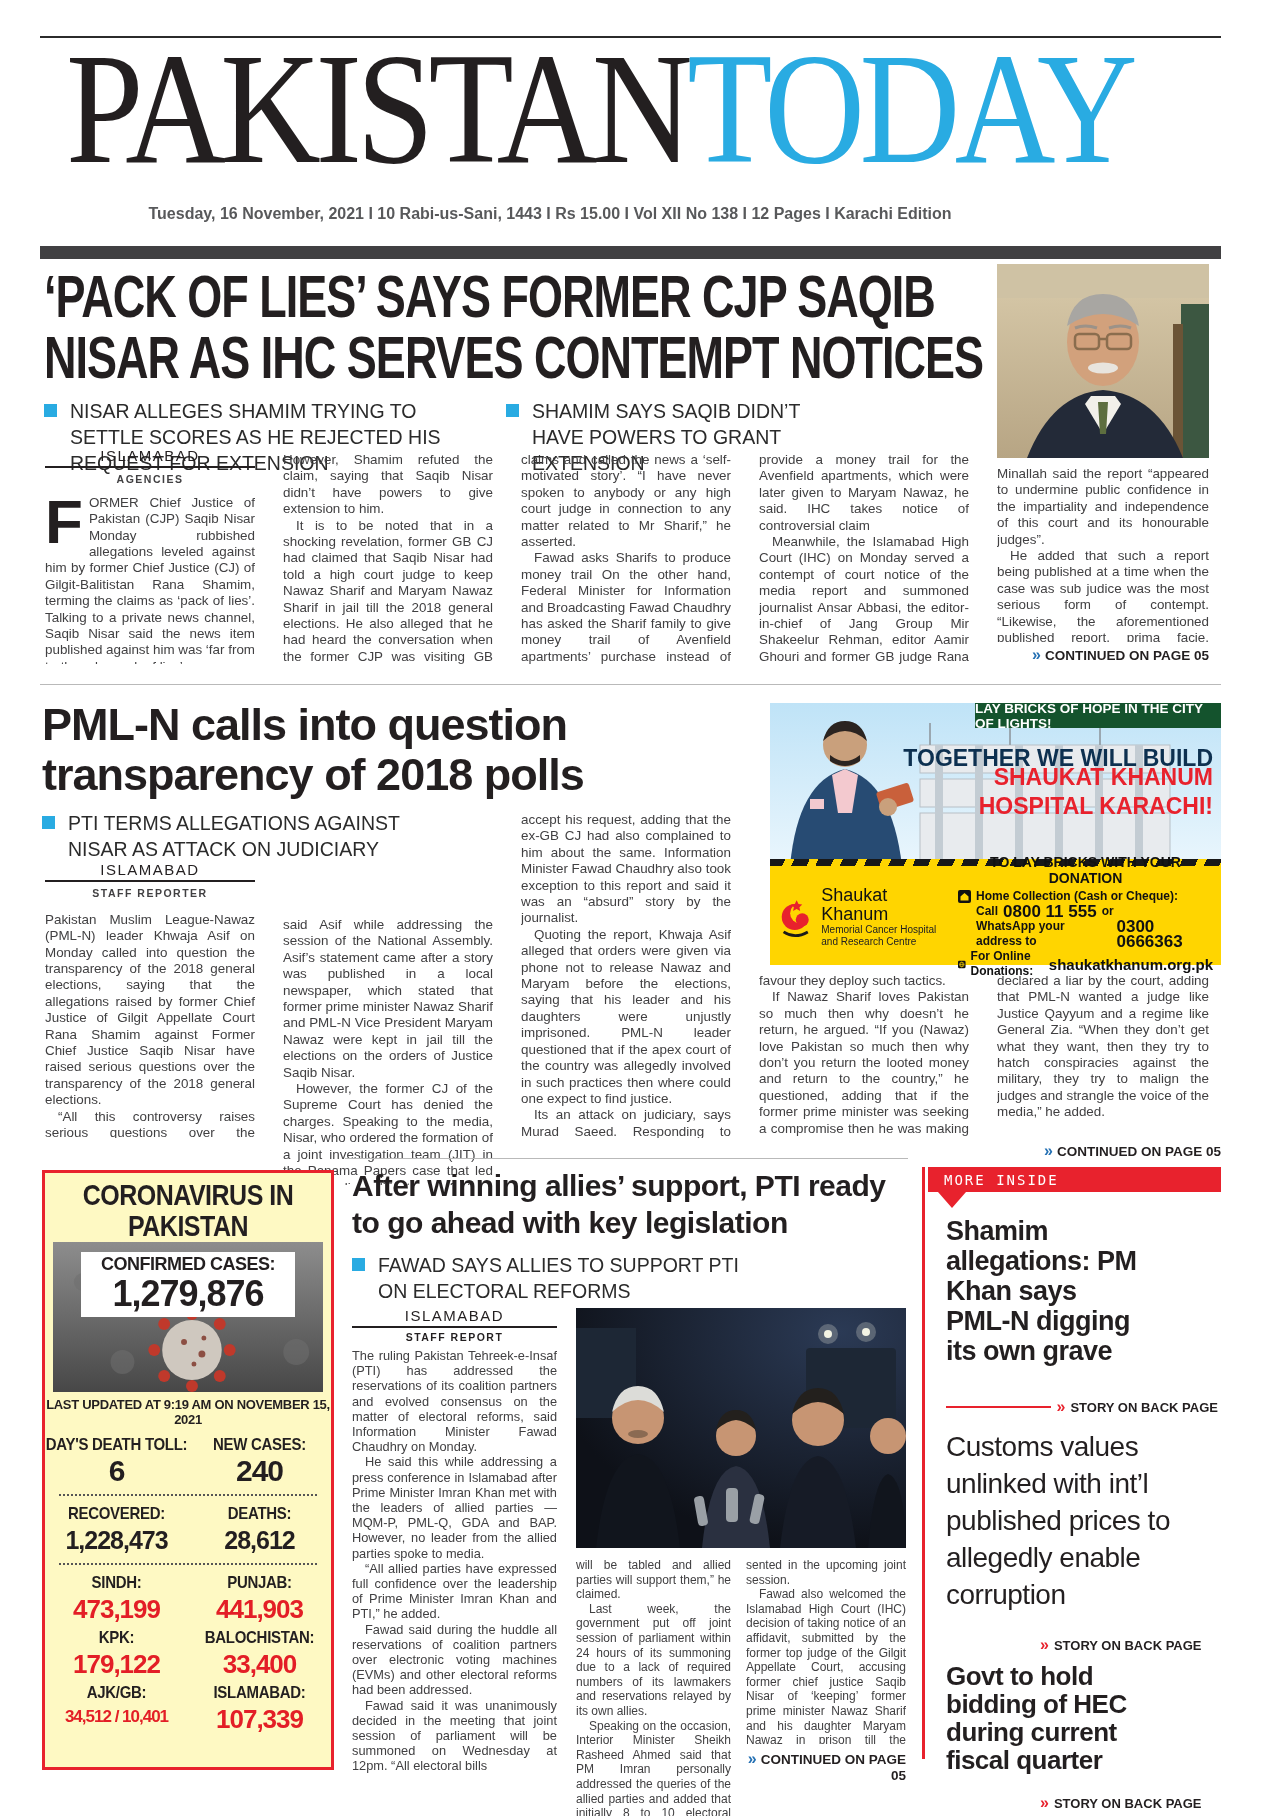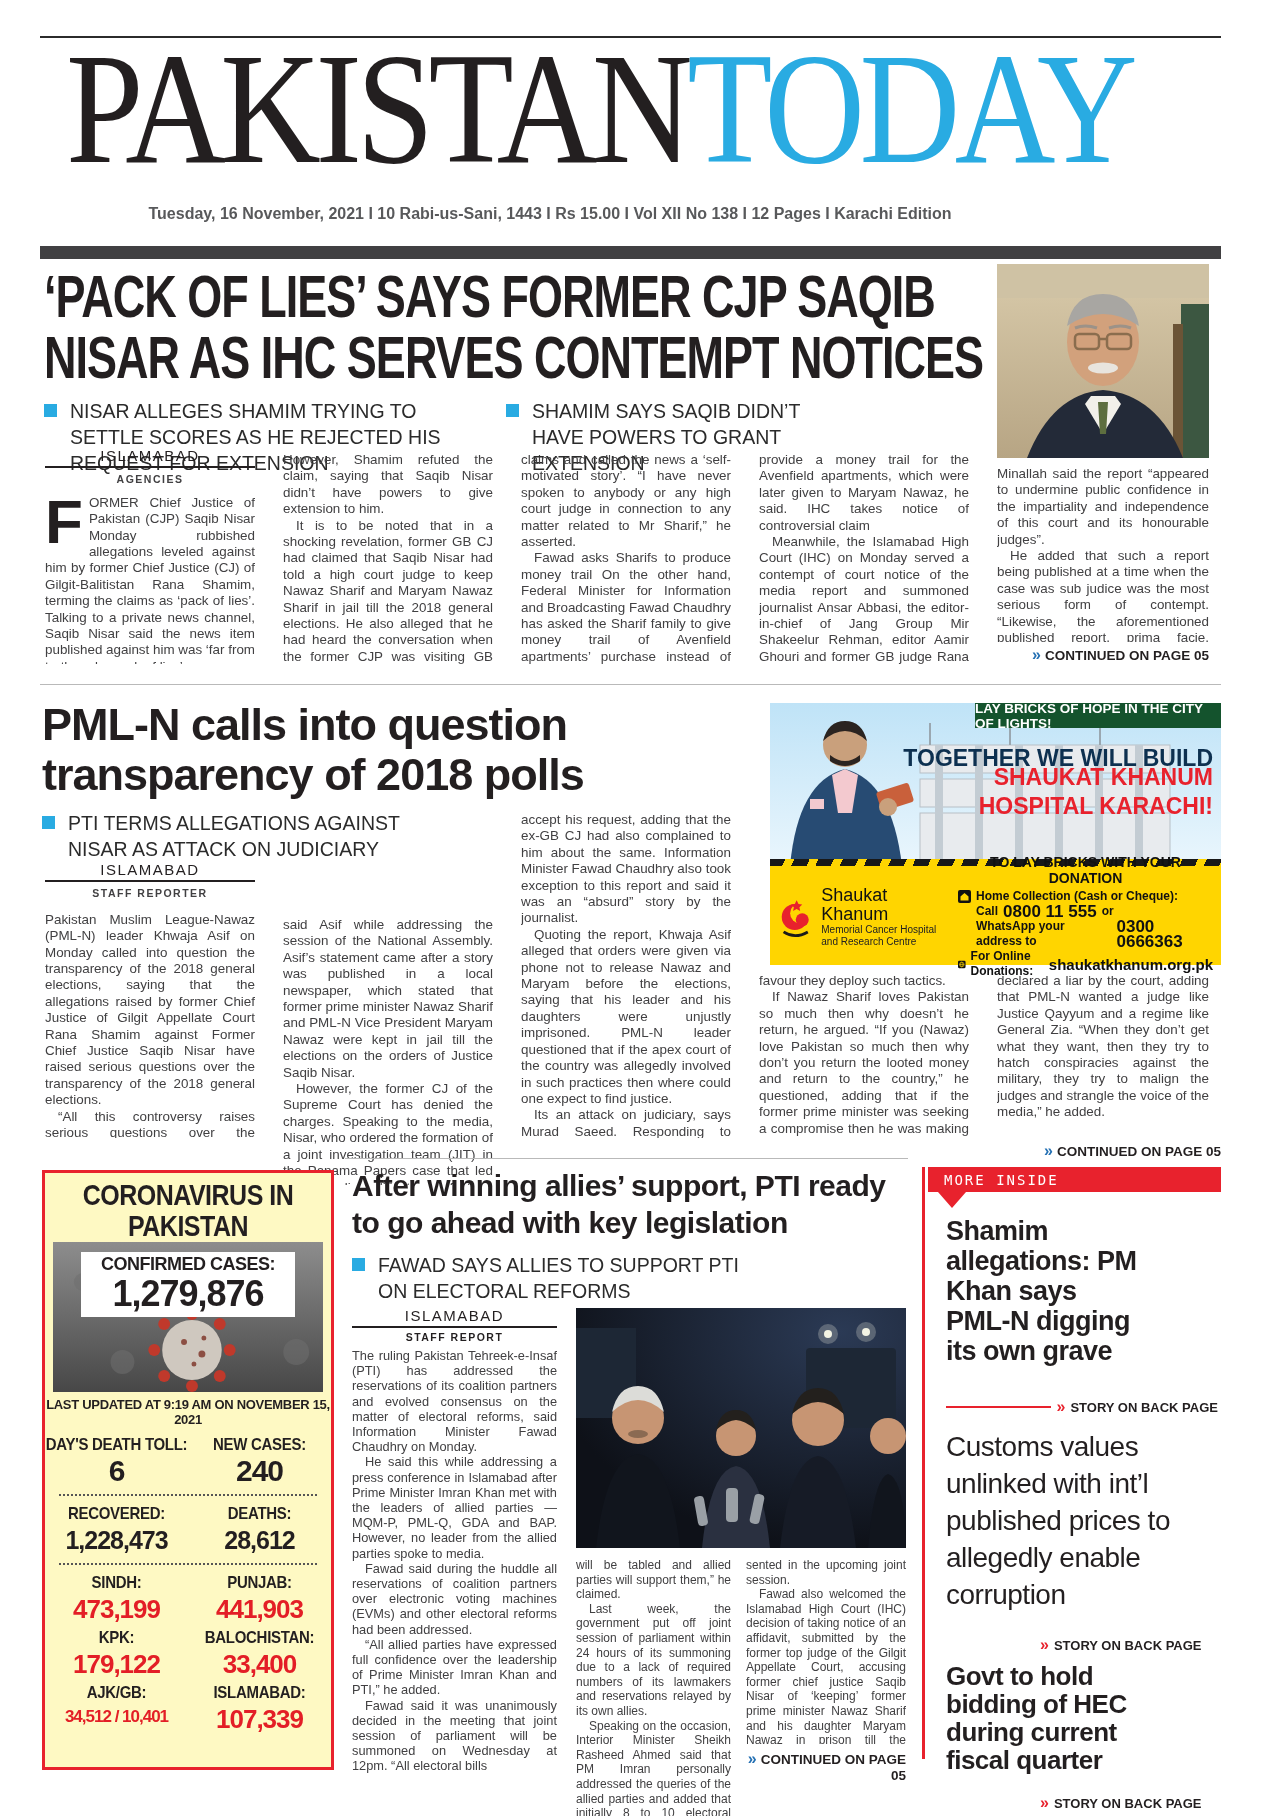--- a/index.html
+++ b/index.html
@@ -443,22 +443,22 @@
         <rect x="150" y="180" width="12" height="34" rx="4"></rect>
           <rect x="176" y="186" width="10" height="30" rx="4" transform="rotate(12 181 201)"></rect>
         <rect x="120" y="188" width="10" height="30" rx="4" transform="rotate(-10 125 203)"></rect>
       </g>
     </svg>
   </div>
 
   <div class="col" style="left:352px;top:1348px;width:205px;height:466px;font-size:12.8px;line-height:15.2px;">
       <p class="para">The ruling Pakistan Tehreek-e-Insaf (PTI) has addressed the reservations of its coalition partners and evolved consensus on the matter of electoral reforms, said Information Minister Fawad Chaudhry on Monday.</p>
       <p class="para">He said this while addressing a press conference in Islamabad after Prime Minister Imran Khan met with the leaders of allied parties — MQM-P, PML-Q, GDA and BAP. However, no leader from the allied parties spoke to media.</p>
+      <p class="para">“All allied parties have expressed full confidence over the leadership of Prime Minister Imran Khan and PTI,” he added.</p>
       <p class="para">Fawad said during the huddle all reservations of coalition partners over electronic voting machines (EVMs) and other electoral reforms had been addressed.</p>
-      <p class="para">“All allied parties have expressed full confidence over the leadership of Prime Minister Imran Khan and PTI,” he added.</p>
       <p class="para">Fawad said it was unanimously decided in the meeting that joint session of parliament will be summoned on Wednesday at 12pm. “All electoral bills</p>
     </div>
   <div class="col" style="left:576px;top:1558px;width:155px;height:258px;font-size:12px;line-height:14.6px;">
       <p class="para">will be tabled and allied parties will support them,” he claimed.</p>
       <p class="para">Last week, the government put off joint session of parliament within 24 hours of its summoning due to a lack of required numbers of its lawmakers and reservations relayed by its own allies.</p>
       <p class="para">Speaking on the occasion, Interior Minister Sheikh Rasheed Ahmed said that PM Imran personally addressed the queries of the allied parties and added that initially 8 to 10 electoral reforms bills out of 32 will be pre-</p>
     </div>
   <div class="col" style="left:746px;top:1558px;width:160px;height:186px;font-size:12px;line-height:14.6px;">
       <p class="para">sented in the upcoming joint session.</p>
       <p class="para">Fawad also welcomed the Islamabad High Court (IHC) decision of taking notice of an affidavit, submitted by the former top judge of the Gilgit Appellate Court, accusing former chief justice Saqib Nisar of ‘keeping’ former prime minister Nawaz Sharif and his daughter Maryam Nawaz in prison till the general elections of 2018.</p>

